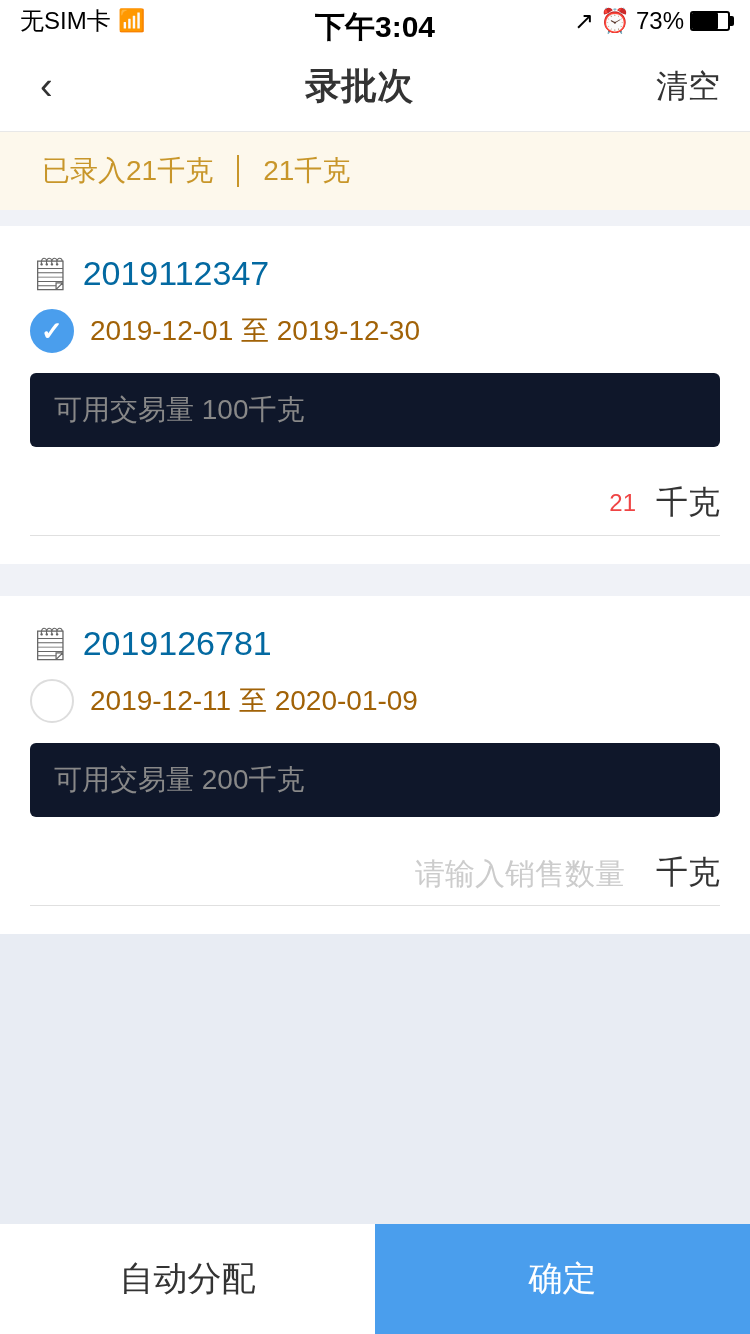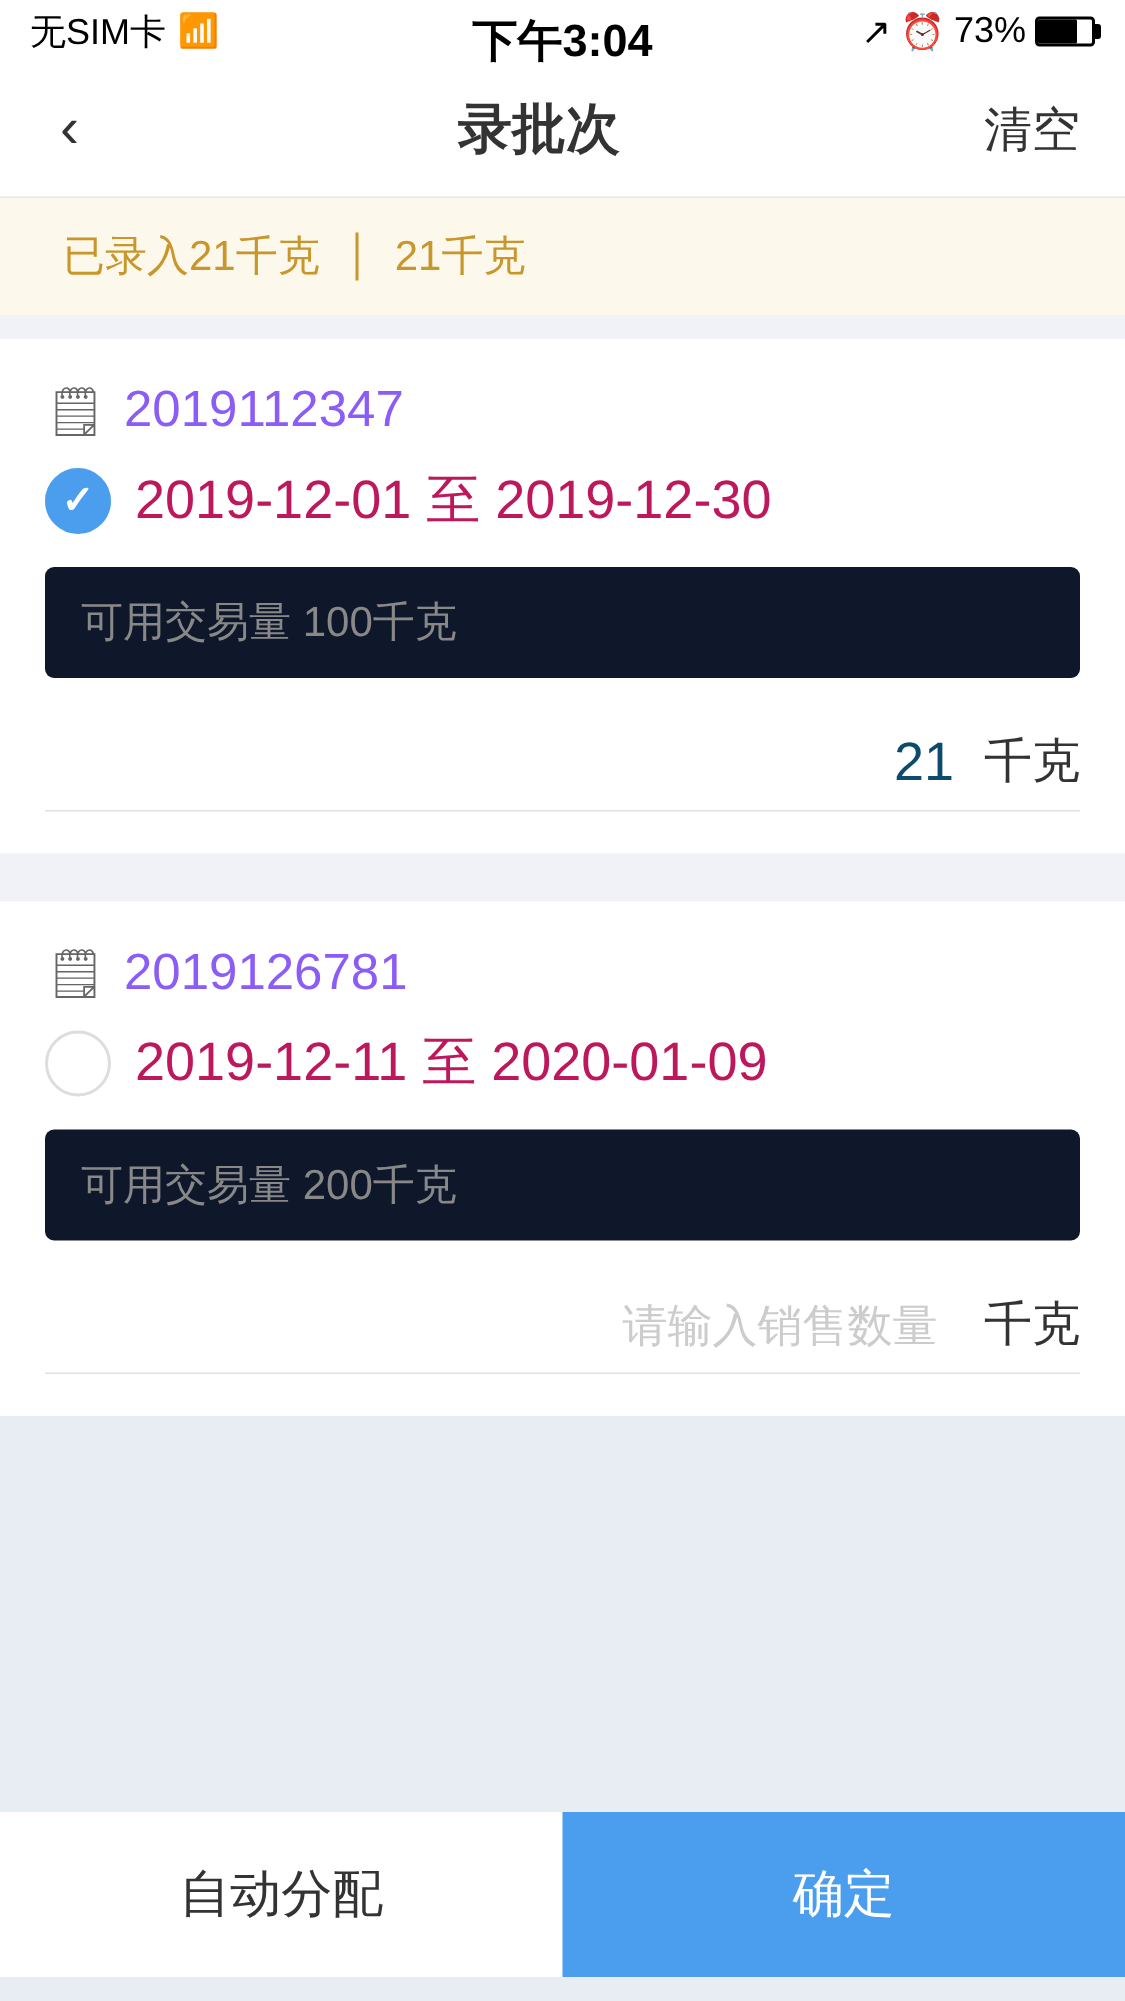--- a/index.html
+++ b/index.html
@@ -137,21 +137,21 @@
       align-items: center;
       gap: 12px;
       margin-bottom: 16px;
     }
     .batch-icon {
       font-size: 32px;
       color: #666;
     }
     .batch-number {
       font-size: 34px;
-      color: #8b5cf6;
+      color: #0369a1;
       font-weight: 500;
     }
 
     .batch-date-row {
       display: flex;
       align-items: center;
       gap: 16px;
       margin-bottom: 20px;
     }
     .radio-circle {
@@ -168,22 +168,22 @@
       background: #4a9eed;
       border-color: #4a9eed;
     }
     .radio-circle.checked::after {
       content: '✓';
       color: #fff;
       font-size: 26px;
       font-weight: bold;
     }
     .batch-date {
-      font-size: 36px;
-      color: #be185d;
+      font-size: 28px;
+      color: #a16207;
     }
 
     .availability-box {
       background: #0f172a;
       border-radius: 6px;
       padding: 18px 24px;
       margin-bottom: 24px;
       margin-left: 0;
     }
     .availability-text {
@@ -193,22 +193,22 @@
 
     .quantity-row {
       display: flex;
       align-items: center;
       justify-content: flex-end;
       gap: 20px;
       padding: 10px 0;
       border-bottom: 1px solid #e0e0e0;
     }
     .quantity-value {
-      font-size: 36px;
-      color: #0c4a6e;
+      font-size: 24px;
+      color: #ef4444;
       font-weight: 500;
     }
     .quantity-unit {
       font-size: 32px;
       color: #333;
     }
 
     
     .input-row {
       display: flex;
@@ -245,21 +245,21 @@
     }
 
     
     .bottom-bar {
       width: 750px;
       height: 110px;
       background: #fff;
       display: flex;
       align-items: center;
       position: fixed;
-      bottom: 16px;
+      bottom: 0;
       left: 0;
     }
     .btn-auto {
       flex: 1;
       height: 100%;
       background: #fff;
       border: none;
       font-size: 34px;
       color: #333;
       cursor: pointer;

